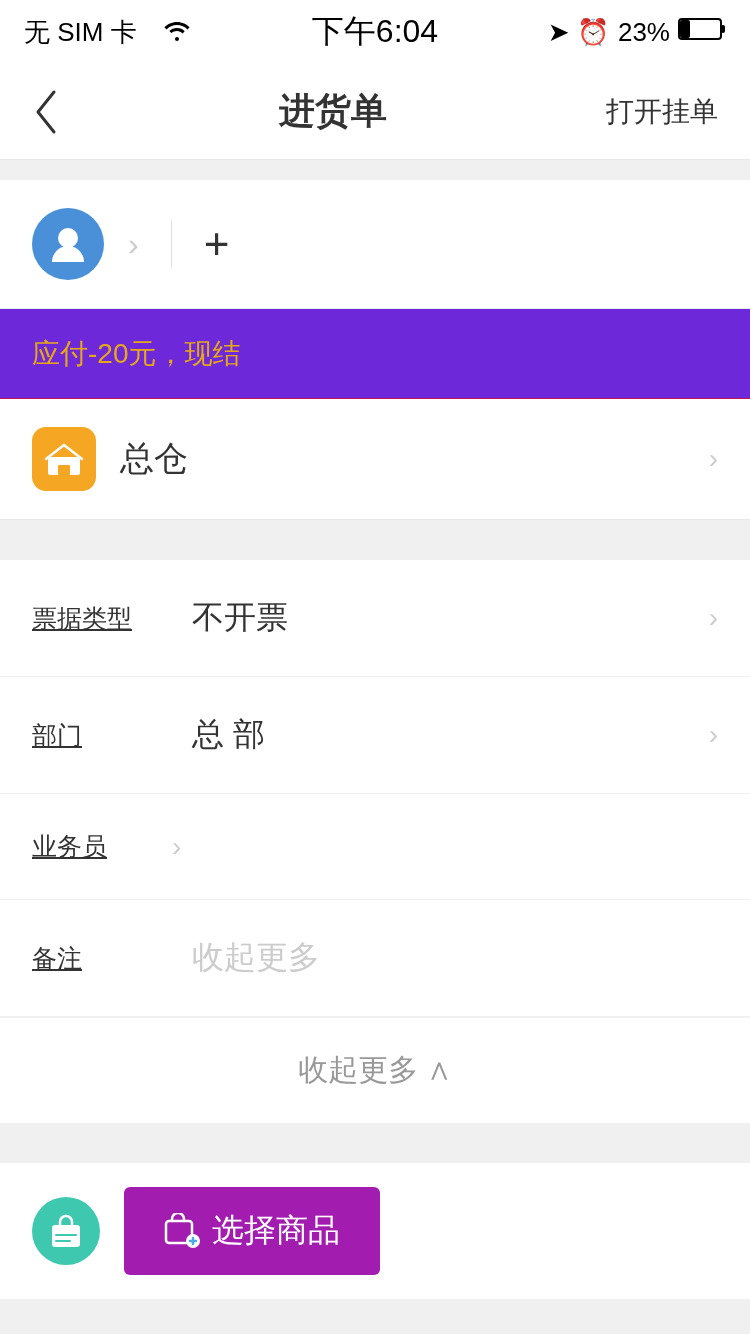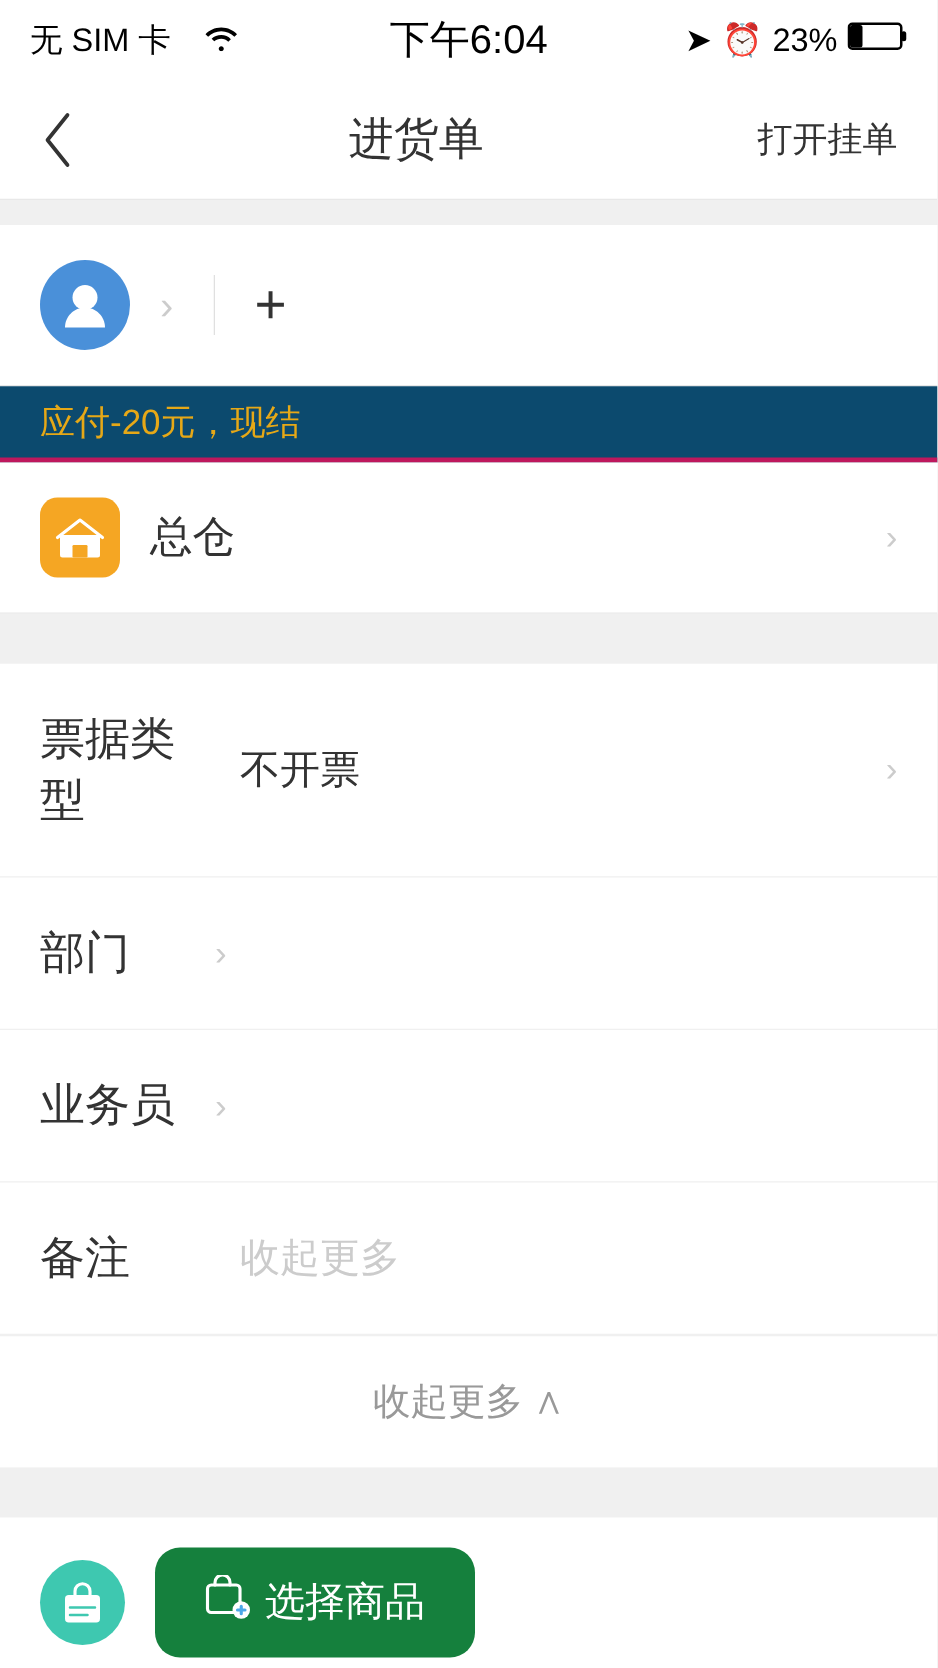--- a/index.html
+++ b/index.html
@@ -58,21 +58,21 @@
     }
     .nav-back {
       font-size: 44px;
       color: #333;
       cursor: pointer;
       display: flex;
       align-items: center;
     }
     .nav-title {
       font-size: 36px;
-      font-weight: 400;
+      font-weight: 700;
       color: #333;
     }
     .nav-action {
       font-size: 28px;
       color: #333;
       cursor: pointer;
     }
 
     
     .section-gap {
@@ -125,23 +125,23 @@
       margin-right: 32px;
     }
     .supplier-add {
       font-size: 44px;
       color: #333;
       cursor: pointer;
     }
 
     
     .notice-banner {
-      background: #0c4a6e;
-      padding: 9px 32px;
-      border-bottom: 4px solid #be185d;
+      background: #6d28d9;
+      padding: 25px 32px;
+      border-bottom: 1px solid #be185d;
     }
     .notice-text {
       font-size: 28px;
       color: #e6a817;
     }
 
     
     .warehouse-row {
       display: flex;
       align-items: center;
@@ -180,24 +180,25 @@
       margin-top: 20px;
     }
     .form-row {
       display: flex;
       align-items: center;
       padding: 36px 32px;
       border-bottom: 1px solid #f0f0f0;
       min-height: 100px;
     }
     .form-label {
-      font-size: 36px;
+      font-size: 25px;
       color: #333;
       width: 140px;
       flex-shrink: 0;
+      text-decoration: underline;
     }
     .form-value {
       flex: 1;
       font-size: 32px;
       color: #333;
       padding-left: 20px;
     }
     .form-value.placeholder {
       color: #ccc;
     }
@@ -242,27 +243,28 @@
     .product-count-icon svg {
       width: 40px;
       height: 40px;
     }
     .product-count-text {
       flex: 1;
       font-size: 32px;
       color: #333;
     }
     .select-product-btn {
-      background: #15803d;
+      background: #a21caf;
       color: #fff;
       border: none;
-      border-radius: 20px;
+      border-radius: 6px;
       padding: 22px 40px;
       font-size: 32px;
       display: flex;
+      align-items: center;
       gap: 12px;
       cursor: pointer;
     }
     .select-product-btn svg {
       width: 36px;
       height: 36px;
     }
 
     
     .page-bg {
@@ -344,20 +346,21 @@
 <div class="form-section">
 
   <div class="form-row">
     <div class="form-label">票据类型</div>
     <div class="form-value">不开票</div>
     <div class="form-chevron">›</div>
   </div>
 
   <div class="form-row">
     <div class="form-label">部门</div>
+    <div class="form-value">总 部</div>
     <div class="form-chevron">›</div>
   </div>
 
   <div class="form-row">
     <div class="form-label">业务员</div>
     <div class="form-chevron">›</div>
   </div>
 
   <div class="form-row">
     <div class="form-label">备注</div>

